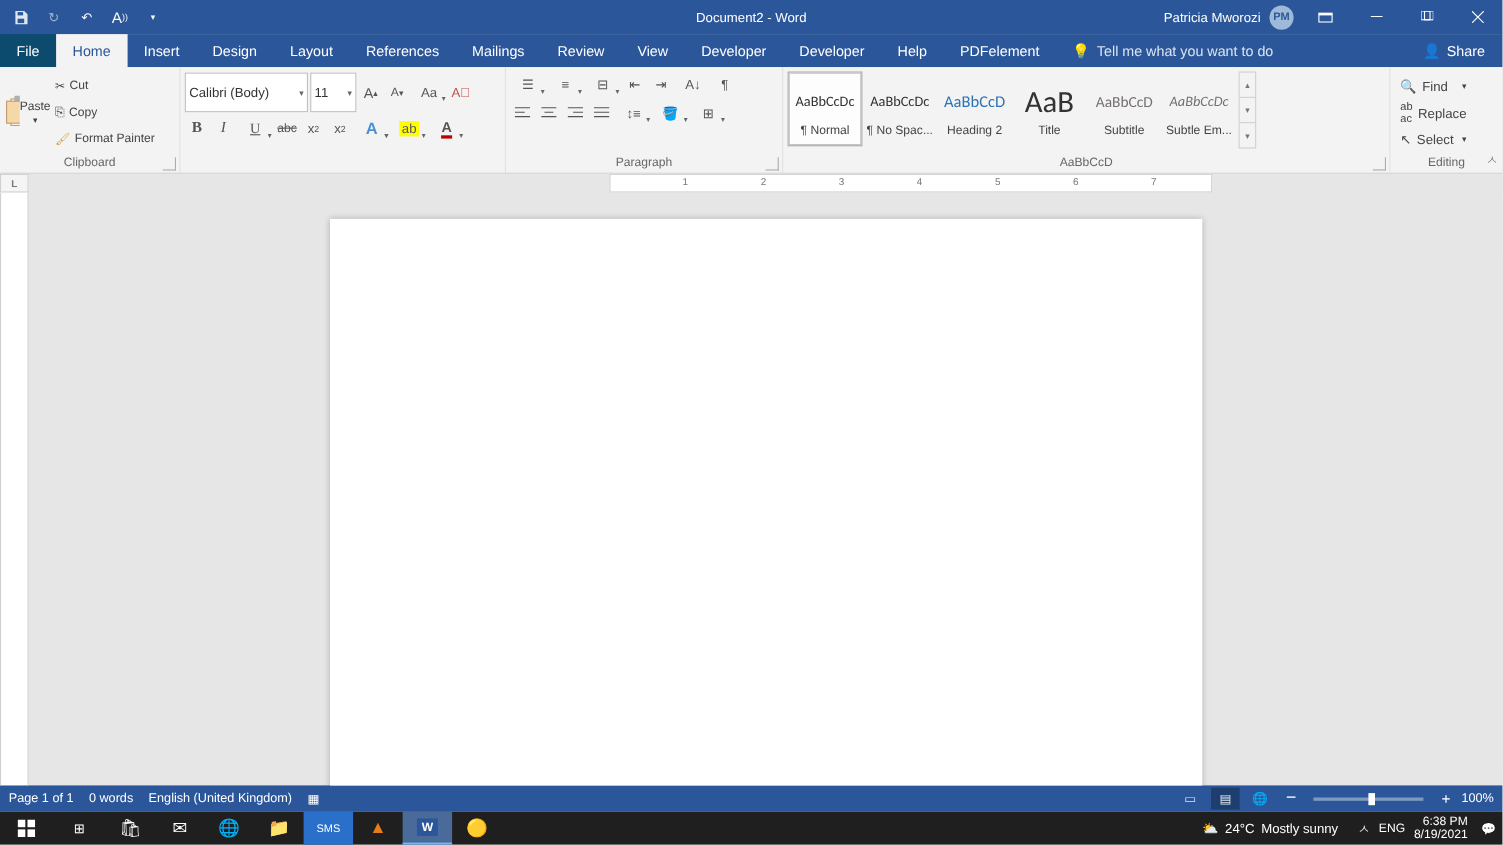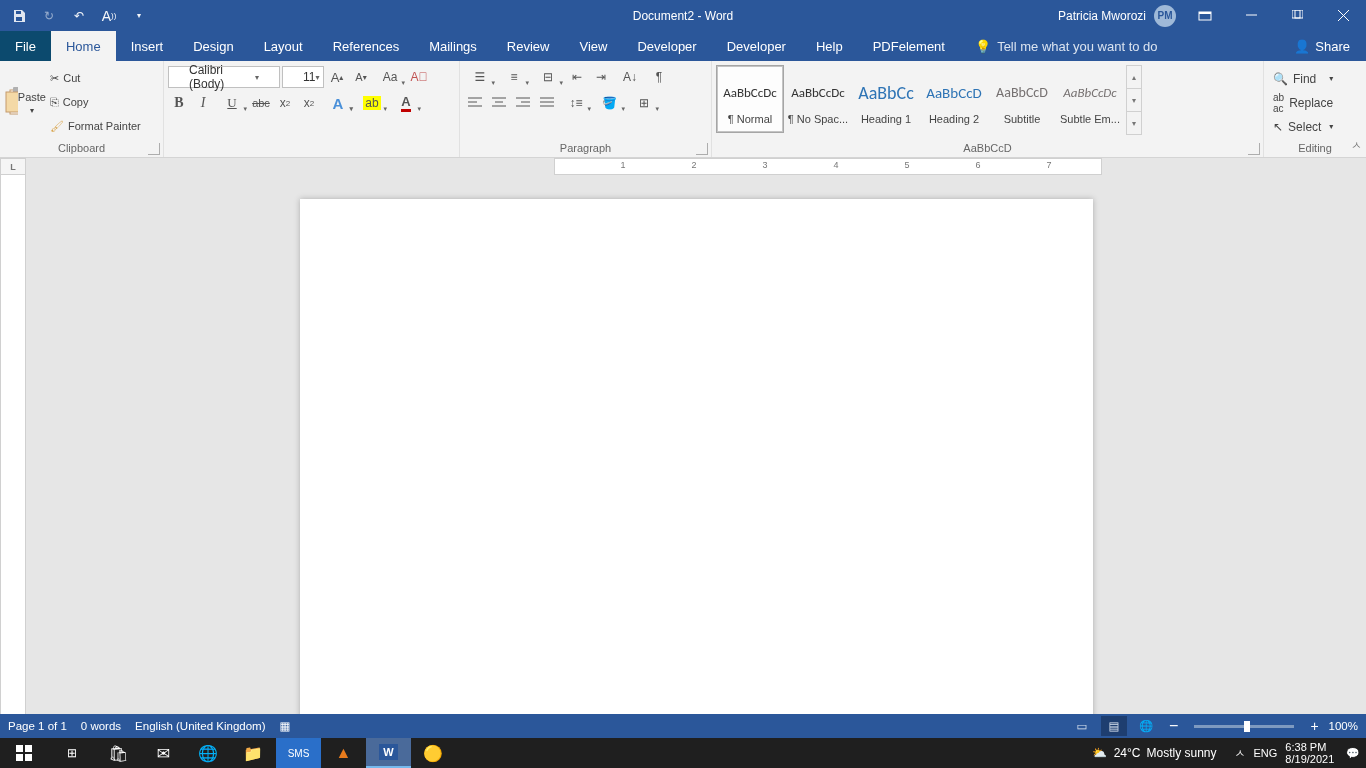--- a/index.html
+++ b/index.html
@@ -20,21 +20,21 @@
 .share{margin-left:auto;padding:0 16px;display:flex;align-items:center;gap:5px;font-size:13px}
 .ribbon{height:97px;background:#f3f3f3;border-bottom:1px solid #d4d4d4;display:flex;position:relative}
 .group{display:flex;flex-direction:column;border-right:1px solid #e1e1e1;height:100%}
 .group-body{flex:1;display:flex;padding:3px 4px 0 4px}
 .group-label{height:18px;display:flex;align-items:center;justify-content:center;font-size:11px;color:#666;position:relative}
 .dlaunch{position:absolute;right:3px;bottom:2px;width:12px;height:12px;border:1px solid #adadad;border-left:none;border-top:none}
 .vert-btn{display:flex;align-items:center;width:42px;padding-top:3px}
 .vert-btn .lbl{font-size:11px;color:#444;margin-top:1px;text-align:center;line-height:12px}
 .mini-row{display:flex;align-items:center;gap:4px;height:23px;font-size:11px;color:#444;padding:0 2px}
 .stack{display:flex;flex-direction:column;justify-content:space-around;padding:1px 2px}
-.combo{height:22px;border:1px solid #c0c0c0;background:#fff;display:flex;align-items:center;padding:0 20px;font-size:12px;color:#333}
+.combo{height:36px;border:1px solid #c0c0c0;background:#fff;display:flex;align-items:center;padding:0 3px;font-size:12px;color:#333}
 .combo .dd{margin-left:auto;font-size:8px;color:#666}
 .btn{width:22px;height:22px;display:flex;align-items:center;justify-content:center;color:#555;position:relative}
 .btn.wdd{width:32px}
 .dd-sm{font-size:7px;color:#666;position:absolute;right:1px;bottom:1px}
 .style-gallery{display:flex;height:68px;gap:0}
 .style-item{width:68px;border:1px solid transparent;display:flex;flex-direction:column;align-items:center;justify-content:center;gap:1px}
 .style-item.sel{border:1px solid #a5a5a5;background:#fdfdfd;box-shadow:inset 0 0 0 1px #c4c4c4}
 .style-prev{font-family:Calibri,sans-serif;color:#333;height:38px;display:flex;align-items:center}
 .style-lbl{font-size:11px;color:#444;white-space:nowrap;overflow:hidden;max-width:64px;}
 .style-scroll{width:16px;display:flex;flex-direction:column;border:1px solid #d0d0d0;margin-left:2px}
@@ -53,21 +53,21 @@
 .statusbar{height:24px;background:#2b579a;color:#fff;display:flex;align-items:center;font-size:11.5px;padding:0 8px;gap:14px}
 .statusbar .right{margin-left:auto;display:flex;align-items:center;gap:6px}
 .view-btn{width:26px;height:20px;display:flex;align-items:center;justify-content:center;color:#dbe4f0}
 .view-btn.active{background:#1e3e70}
 .slider{width:100px;height:3px;background:#7e9ac0;position:relative;margin:0 6px}
 .slider .thumb{position:absolute;left:50%;top:-4px;width:6px;height:11px;background:#fff}
 .taskbar{height:30px;background:#1f1f1f;display:flex;align-items:center;color:#fff}
 .tb-btn{width:48px;height:30px;display:flex;align-items:center;justify-content:center}
 .tb-right{margin-left:auto;display:flex;align-items:center;gap:8px;padding-right:6px;font-size:11px}
 .weather{display:flex;align-items:center;gap:6px;padding-right:10px;font-size:12px}
-.clock{text-align:left;line-height:12px;font-size:11px;padding-right:4px}
+.clock{text-align:right;line-height:12px;font-size:11px;padding-right:4px}
 .tb-app{width:45px;height:30px;display:flex;align-items:center;justify-content:center;font-size:16px}
 .tb-app.active{border-bottom:2px solid #76b9ed;background:#3a3a3a}
 svg{display:block}
 </style>
 </head>
 <body>
 
 <div class="titlebar">
   <div class="qat">
     <div class="qat-btn">
@@ -263,26 +263,26 @@
       <div class="style-gallery" id="style-gallery">
           <div class="style-item sel">
             <div class="style-prev" style="font-size: 13px; color: rgb(51, 51, 51);">AaBbCcDc</div>
             <div class="style-lbl">¶ Normal</div>
           </div>
           <div class="style-item">
             <div class="style-prev" style="font-size: 13px; color: rgb(51, 51, 51);">AaBbCcDc</div>
             <div class="style-lbl">¶ No Spac...</div>
           </div>
           <div class="style-item">
-            <div class="style-prev" style="font-size: 18px; color: rgb(46, 116, 181);">AaBbCc</div>
-            <div class="style-lbl">Heading 1</div>
-          </div>
-          <div class="style-item">
             <div class="style-prev" style="font-size: 15px; color: rgb(46, 116, 181);">AaBbCcD</div>
             <div class="style-lbl">Heading 2</div>
+          </div>
+          <div class="style-item">
+            <div class="style-prev" style="font-size: 28px; color: rgb(51, 51, 51);">AaB</div>
+            <div class="style-lbl">Title</div>
           </div>
           <div class="style-item">
             <div class="style-prev" style="font-size: 14px; color: rgb(118, 113, 113);">AaBbCcD</div>
             <div class="style-lbl">Subtitle</div>
           </div>
           <div class="style-item">
             <div class="style-prev" style="font-size: 13px; color: rgb(118, 113, 113); font-style: italic;">AaBbCcDc</div>
             <div class="style-lbl">Subtle Em...</div>
           </div>
         </div>

